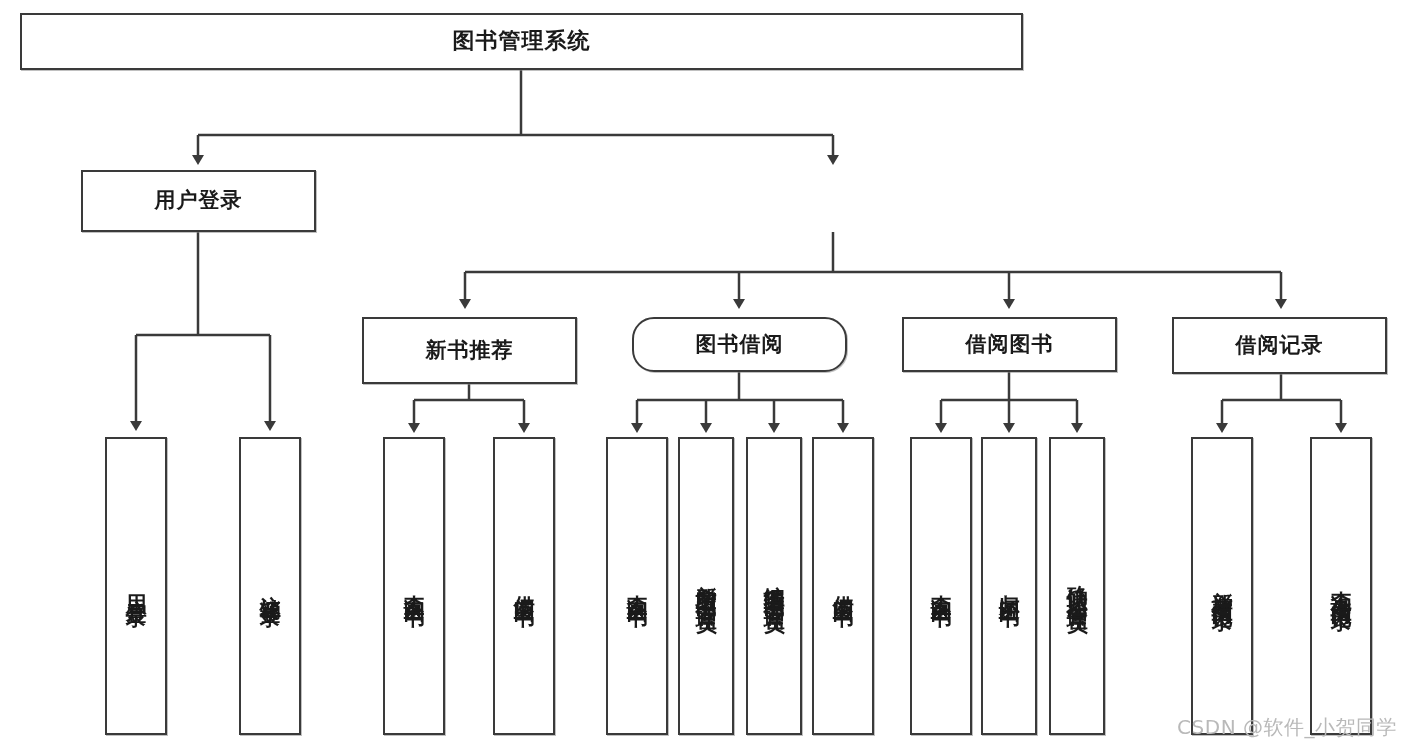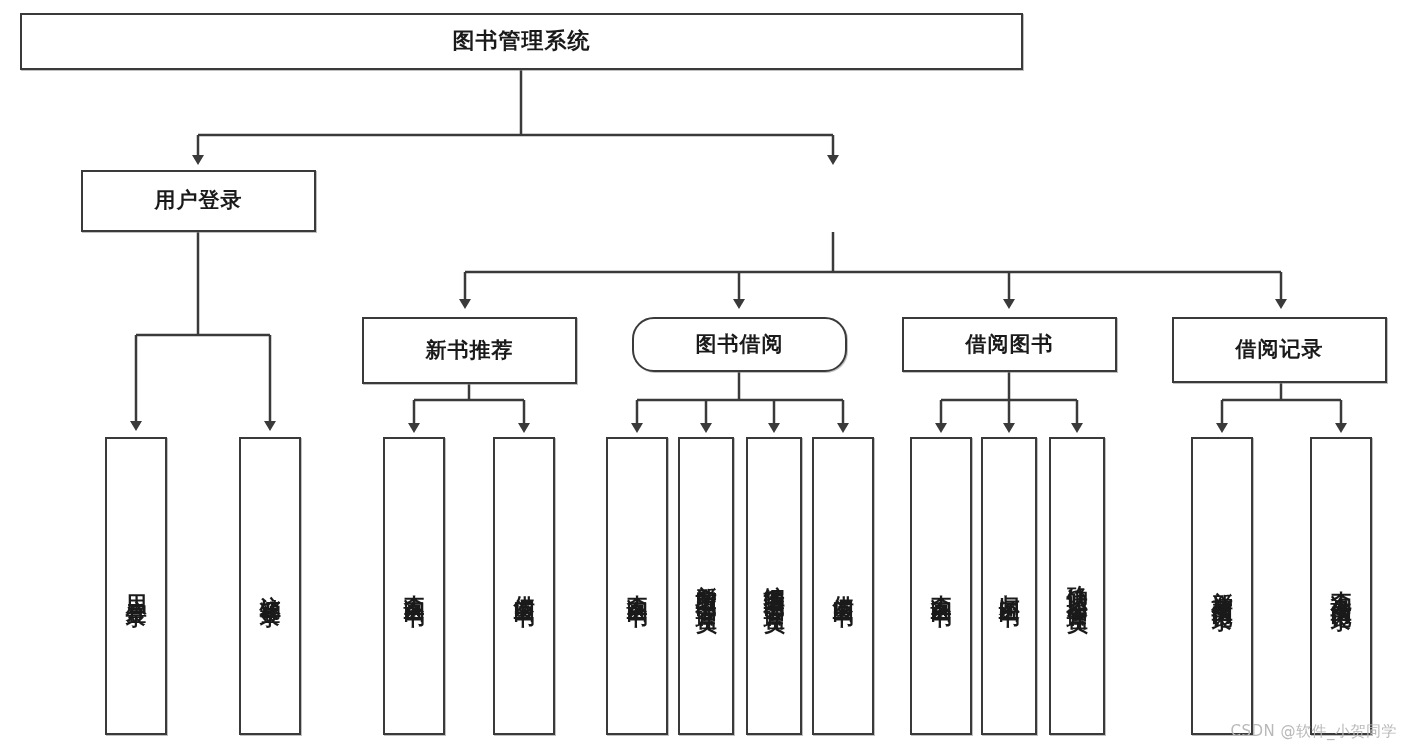--- a/index.html
+++ b/index.html
@@ -56,21 +56,21 @@
     padding: 4px 0;
   }
   .node-v .vtext {
     writing-mode: vertical-rl;
     text-orientation: upright;
   }
   #watermark {
     position: absolute;
     right: 8px;
     bottom: 6px;
-    font-size: 15px;
+    font-size: 20px;
     color: #b9b9b9;
     letter-spacing: 0.5px;
     z-index: 5;
     user-select: none;
     white-space: nowrap;
   }
 </style>
 </head>
 <body>
 
@@ -136,21 +136,21 @@
 
   <div class="node node-h" style="left:362px; top:317px; width:215px; height:67px;">
     <span>新书推荐</span>
   </div>
   <div class="node node-h" style="left:632px; top:317px; width:215px; height:55px;border-radius:22px;">
     <span>图书借阅</span>
   </div>
   <div class="node node-h" style="left:902px; top:317px; width:215px; height:55px;">
     <span>借阅图书</span>
   </div>
-  <div class="node node-h" style="left:1172px; top:317px; width:215px; height:66px;">
+  <div class="node node-h" style="left:1172px; top:317px; width:215px; height:57px;">
     <span>借阅记录</span>
   </div>
 
   <div class="node node-v" style="left:105px; top:437px; width:62px; height:298px;">
     <span class="vtext">用户登录</span>
   </div>
   <div class="node node-v" style="left:239px; top:437px; width:62px; height:298px;">
     <span class="vtext">注销登录</span>
   </div>
 

